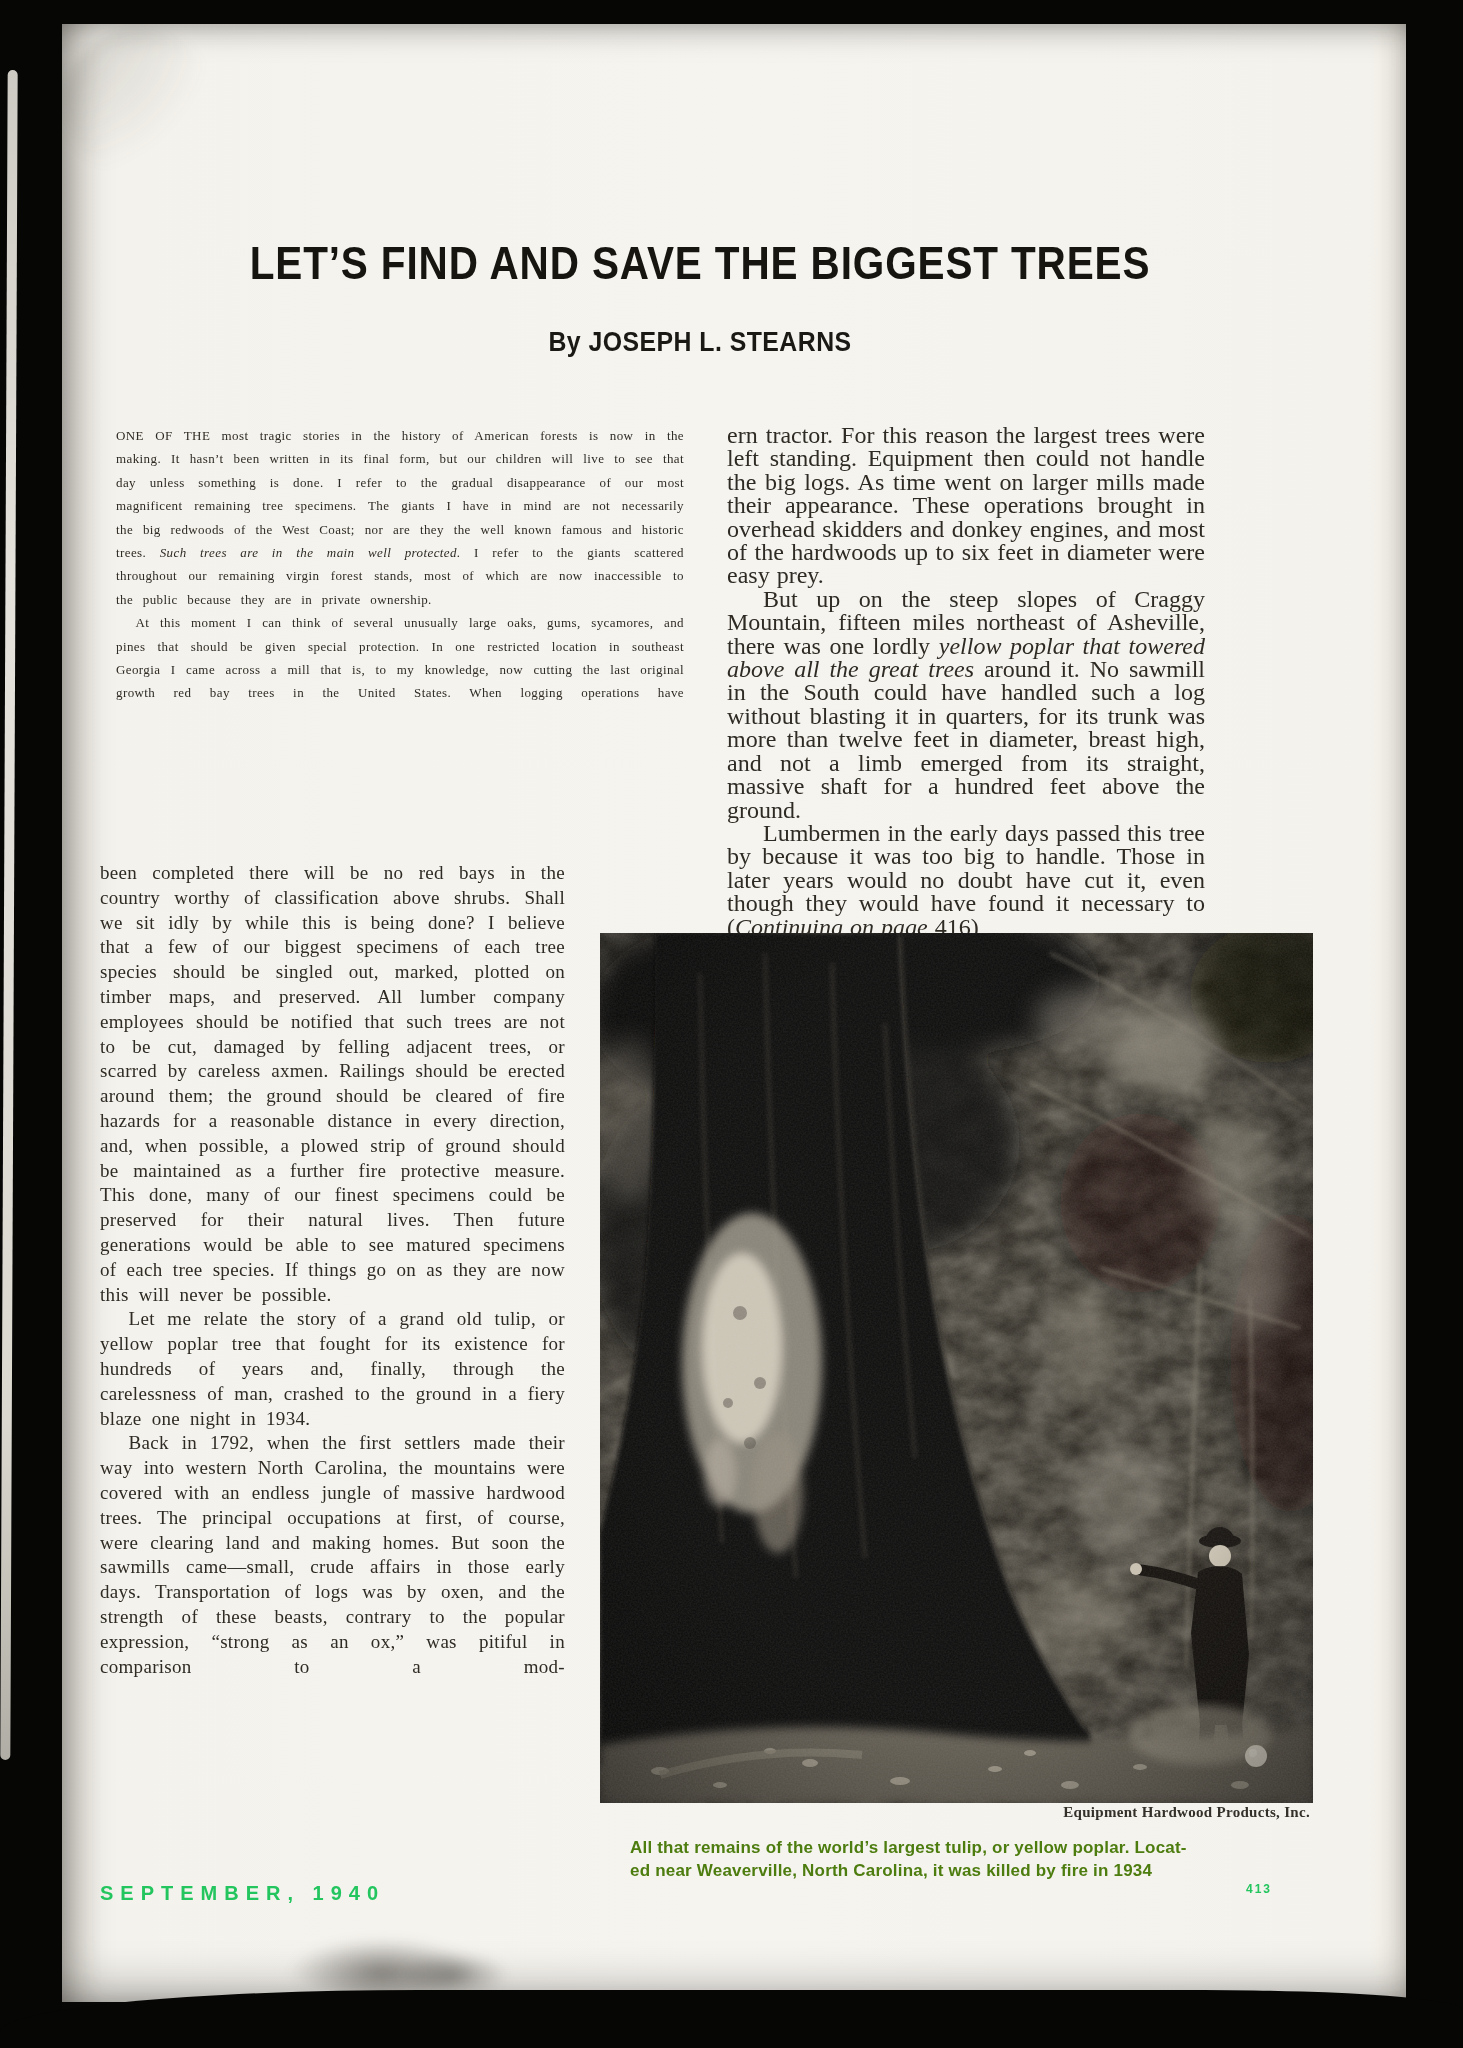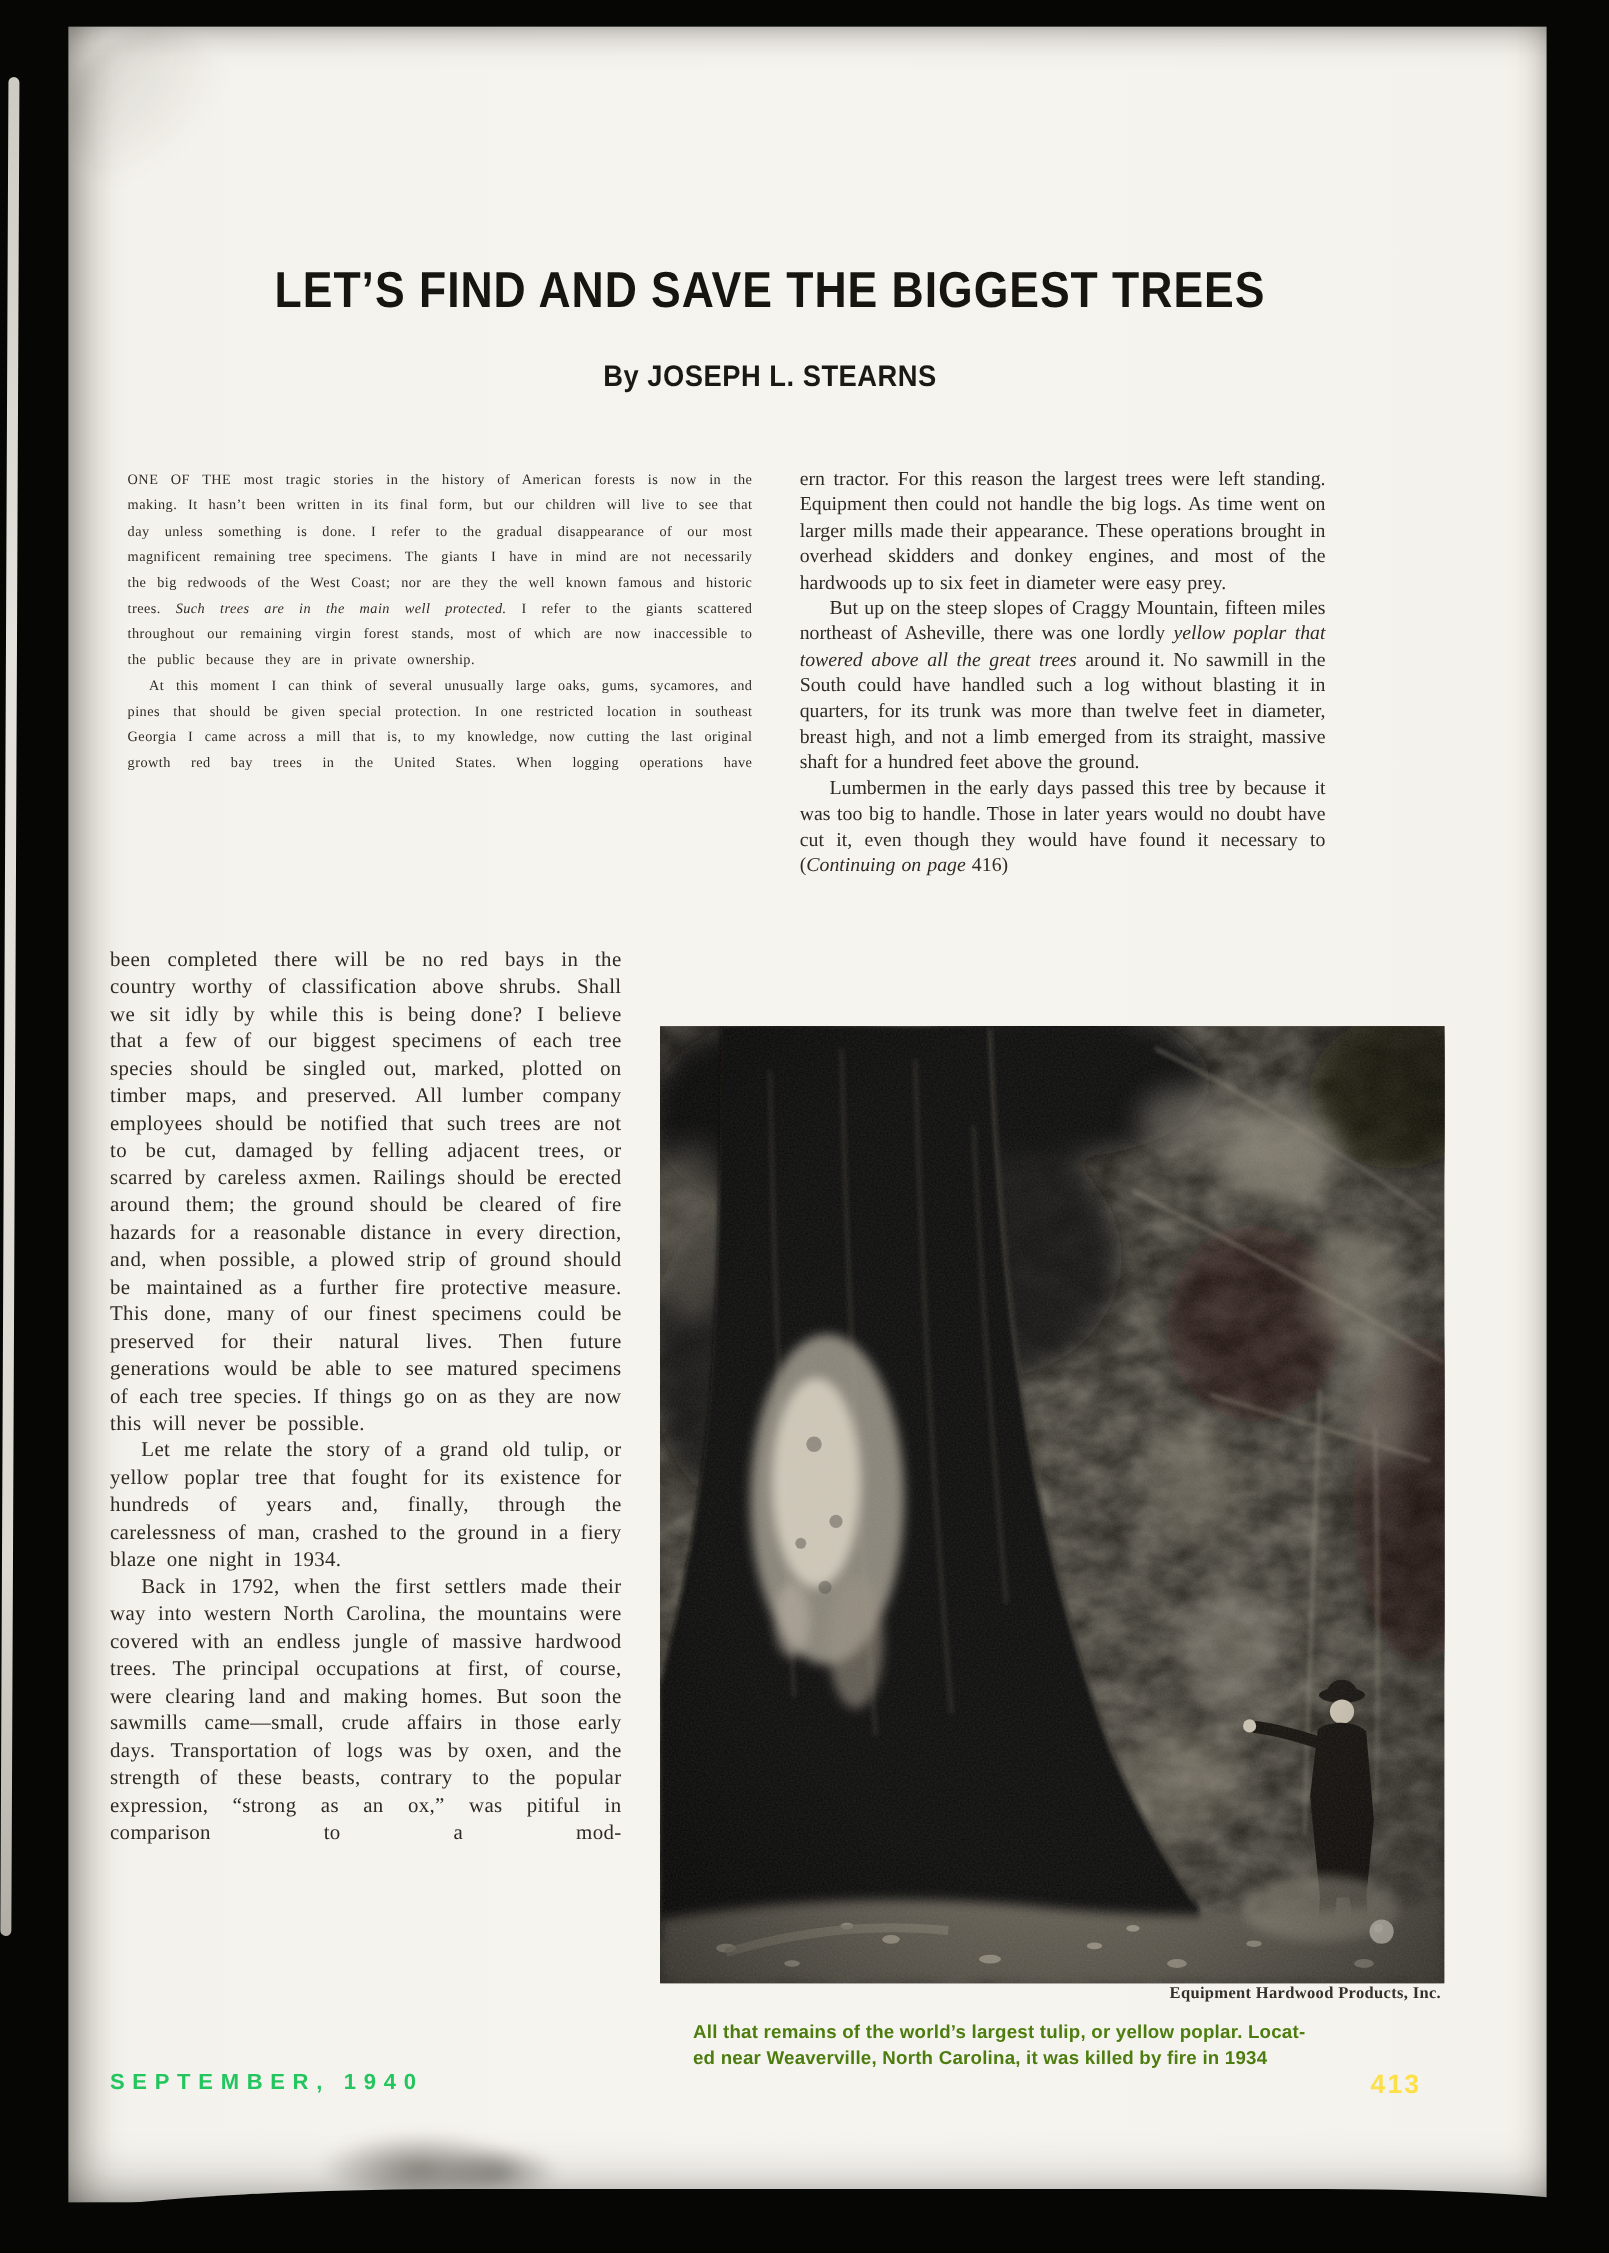--- a/index.html
+++ b/index.html
@@ -34,40 +34,40 @@
   .byline{position:absolute;left:90px;top:327px;width:1220px;text-align:center;
         font-family:"Liberation Sans",sans-serif;font-weight:bold;font-size:27px;
         letter-spacing:.5px;color:#1b1913;transform:scaleX(.92);}
   
   .col{position:absolute;color:#2e2b24;}
   .col p{margin:0;text-align:justify;}
   .col p.indent{text-indent:1.5em;}
   .col-left-top{left:116px;top:424px;width:568px;font-size:13px;line-height:23.4px;
         word-spacing:6px;letter-spacing:.4px;}
   .col-left-top p:last-child{text-align-last:justify;}
-  .col-right{left:727px;top:424px;width:478px;font-size:18px;line-height:23.4px;word-spacing:1px;}
+  .col-right{left:727px;top:424px;width:478px;font-size:24px;line-height:23.4px;word-spacing:1px;}
   .col-left-bottom{left:100px;top:861px;width:465px;font-size:19px;line-height:24.8px;
         word-spacing:5px;letter-spacing:.3px;}
   .col-left-bottom p:last-child{text-align-last:justify;}
   
   .photo{position:absolute;left:600px;top:933px;width:713px;height:870px;overflow:hidden;
         background:#17150f;}
   .photo svg{display:block;width:100%;height:100%;}
   .credit{position:absolute;left:700px;top:1804px;width:610px;text-align:right;
         font-family:"Liberation Serif",serif;font-weight:bold;font-size:15px;color:#33302a;
         letter-spacing:.3px;}
   .caption{position:absolute;left:630px;top:1836px;width:596px;
         font-family:"Liberation Sans",sans-serif;font-weight:bold;font-size:17px;
         line-height:23px;color:#4d7c0f;letter-spacing:.2px;}
   .caption span{display:block;}
   
   .footer-date{position:absolute;left:100px;top:1882px;font-family:"Liberation Sans",sans-serif;
         font-weight:bold;font-size:20px;letter-spacing:7px;color:#22c55e;}
   .page-number{position:absolute;left:1246px;top:1882px;font-family:"Liberation Sans",sans-serif;
-        font-weight:bold;font-size:24px;letter-spacing:2px;color:#fde047;}
+        font-weight:bold;font-size:12px;letter-spacing:2px;color:#22c55e;}
 </style>
 </head>
 <body>
 
 <div id="stage">
 
   <div class="page"></div>
   <div class="smudge smudge-corner"></div>
 
   <div class="title">LET’S FIND AND SAVE THE BIGGEST TREES</div>

